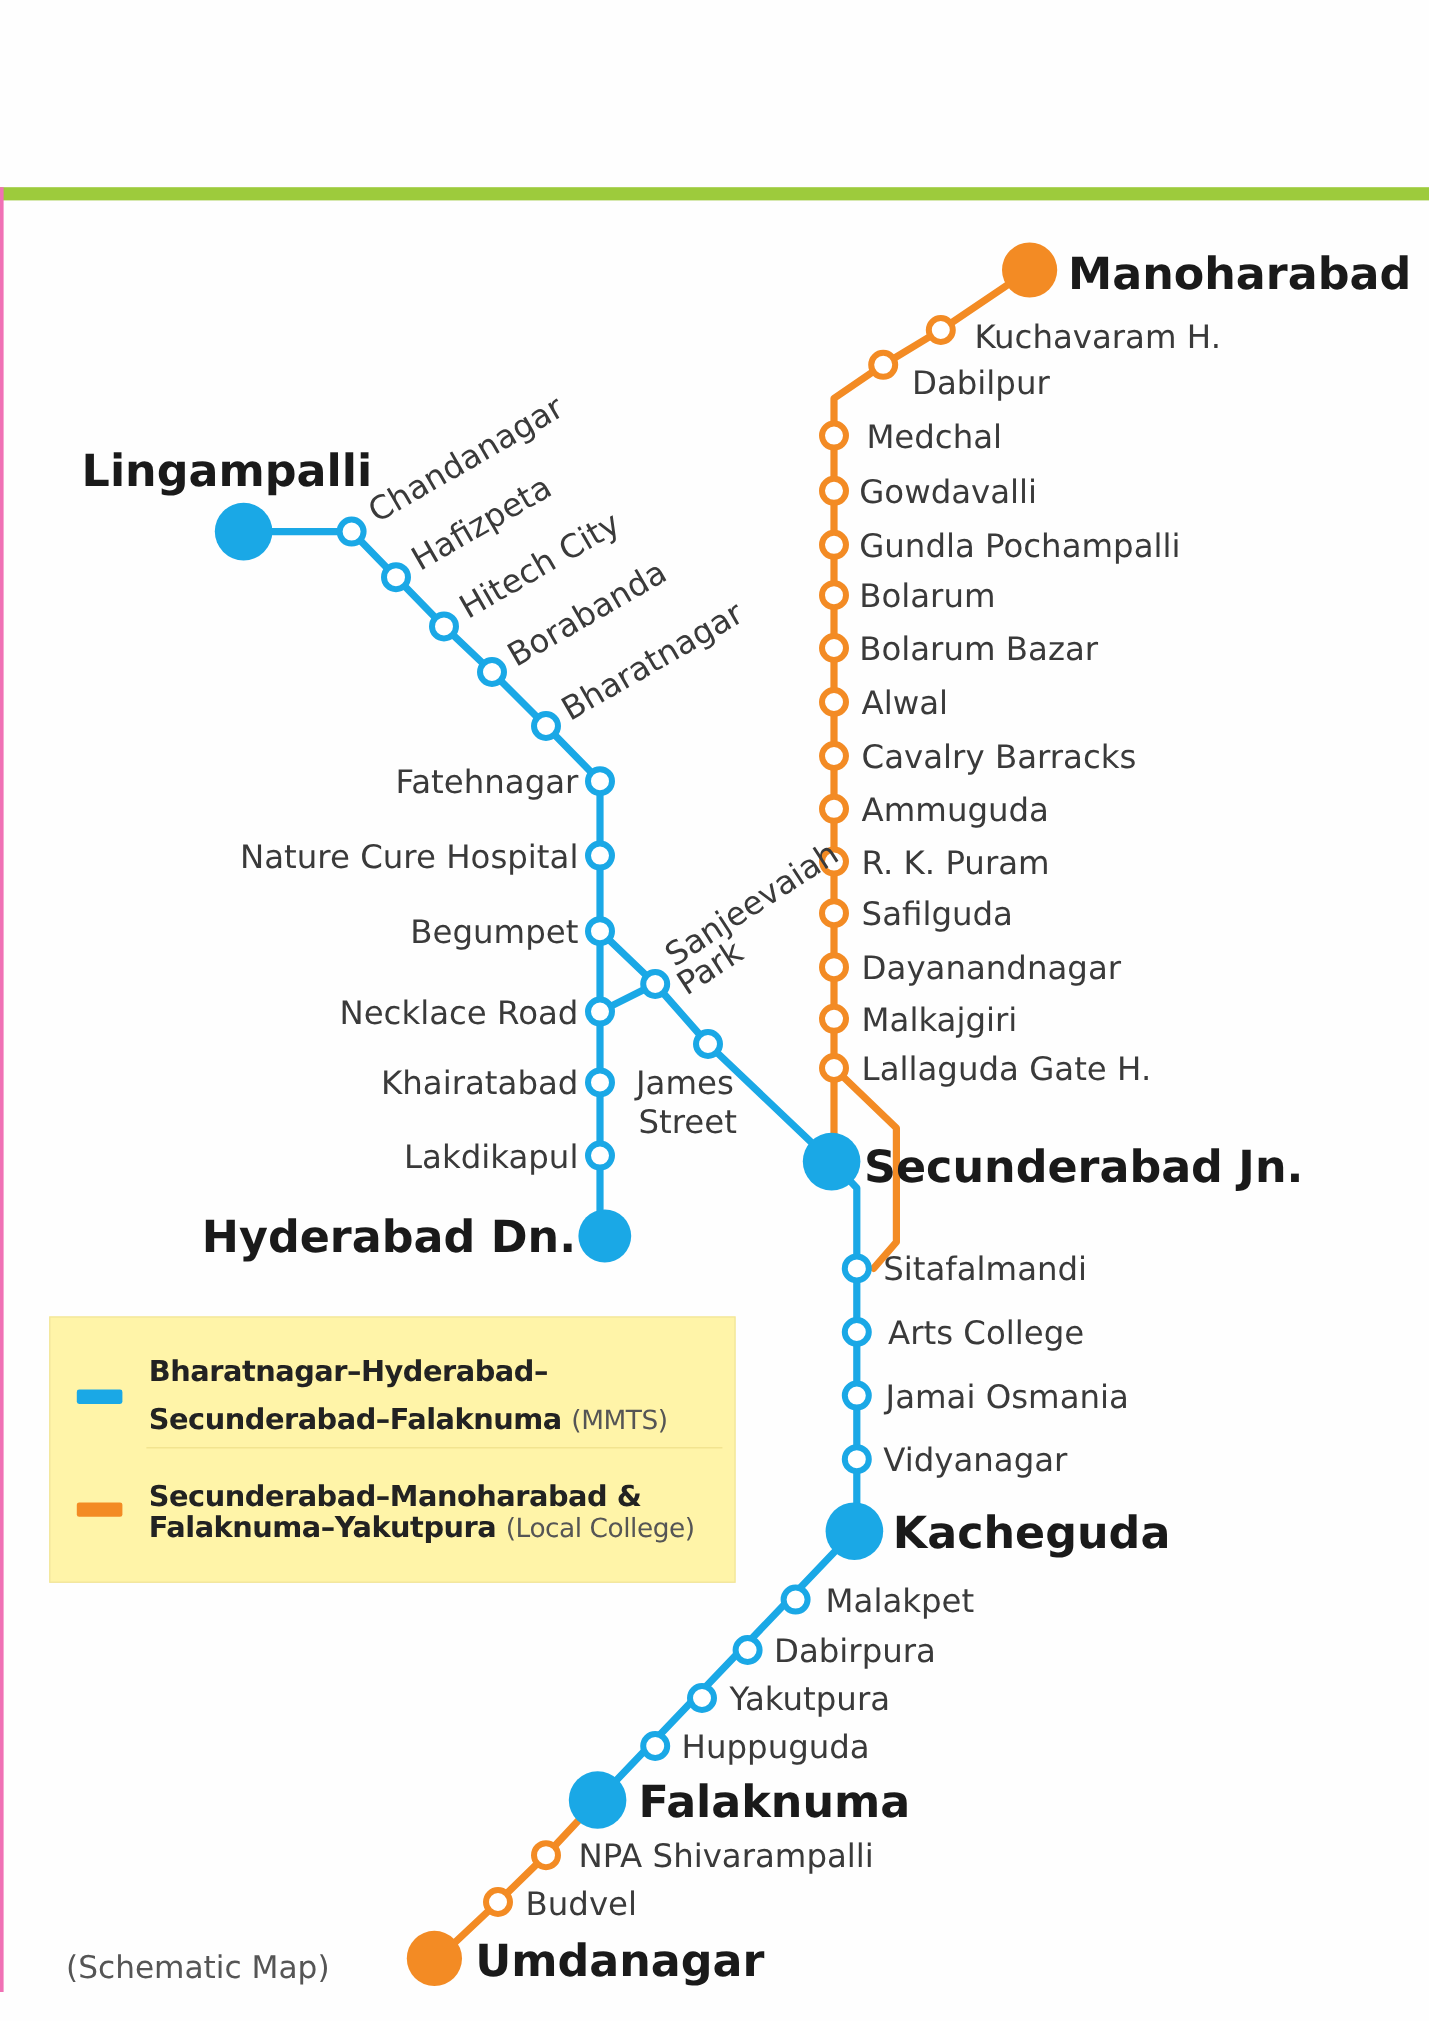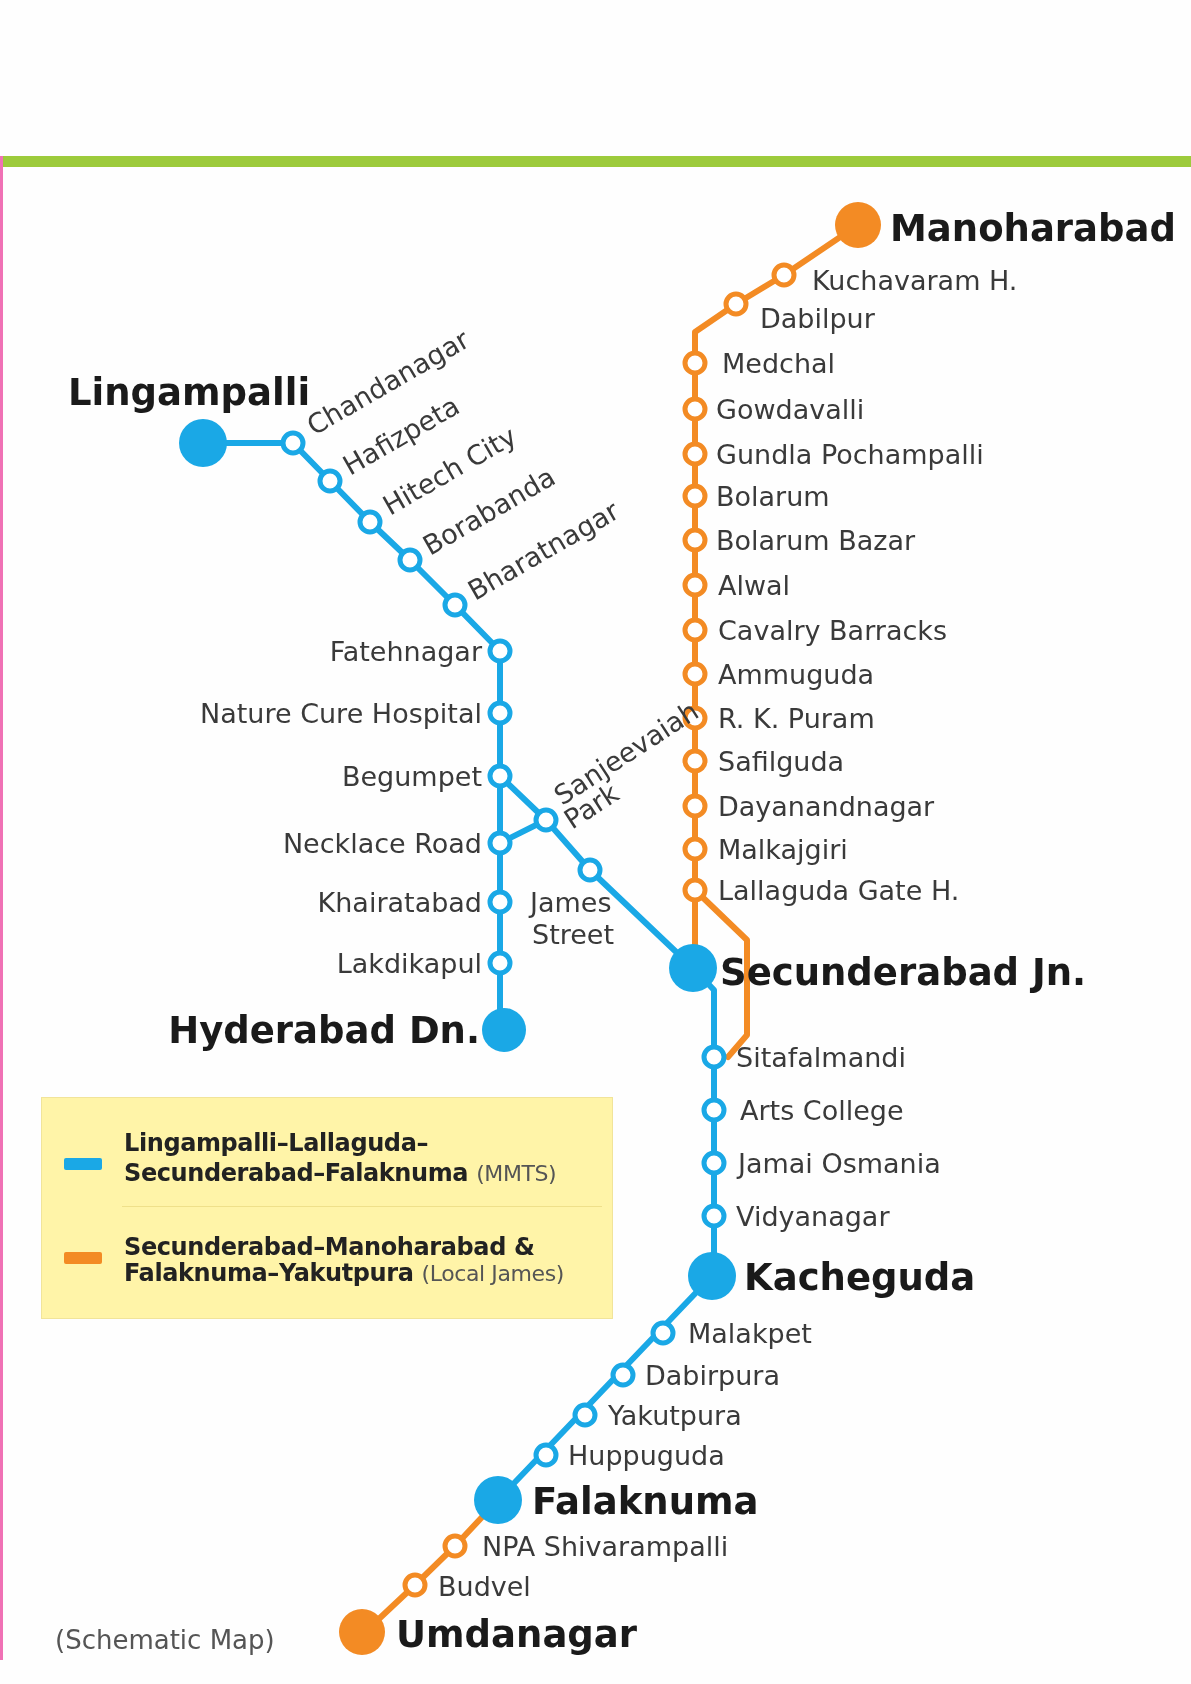--- a/index.html
+++ b/index.html
@@ -179,31 +179,31 @@
 
     <g>
       <text class="st-label" x="482" y="1556">NPA Shivarampalli</text>
       <text class="st-label" x="438" y="1596">Budvel</text>
     </g>
   </svg>
 
   <div id="legend">
     <div class="legend-row" style="top:26px;">
       <div class="legend-swatch" style="top:34px; background:#1aa8e6;"></div>
-      <div class="legend-text" style="top:0;">Lingampalli–Lallaguda–</div>
-      <div class="legend-text" style="top:30px;">
+      <div class="legend-text" style="top:0;">Bharatnagar–Hyderabad–</div>
+      <div class="legend-text" style="top:40px;">
         <span>Secunderabad–Falaknuma</span>
         <span class="note">(MMTS)</span>
       </div>
     </div>
     <div class="legend-divider"></div>
     <div class="legend-row" style="top:118px;">
       <div class="legend-swatch" style="top:36px; background:#f38b24;"></div>
       <div class="legend-text" style="top:0;margin-top:12px;">Secunderabad–Manoharabad &amp;</div>
       <div class="legend-text" style="top:38px;">
         <span>Falaknuma–Yakutpura</span>
-        <span class="note">(Local James)</span>
+        <span class="note">(Local College)</span>
       </div>
     </div>
   </div>
 
   <div id="schematic-note">(Schematic Map)</div>
 </div>
 
 </body></html>

